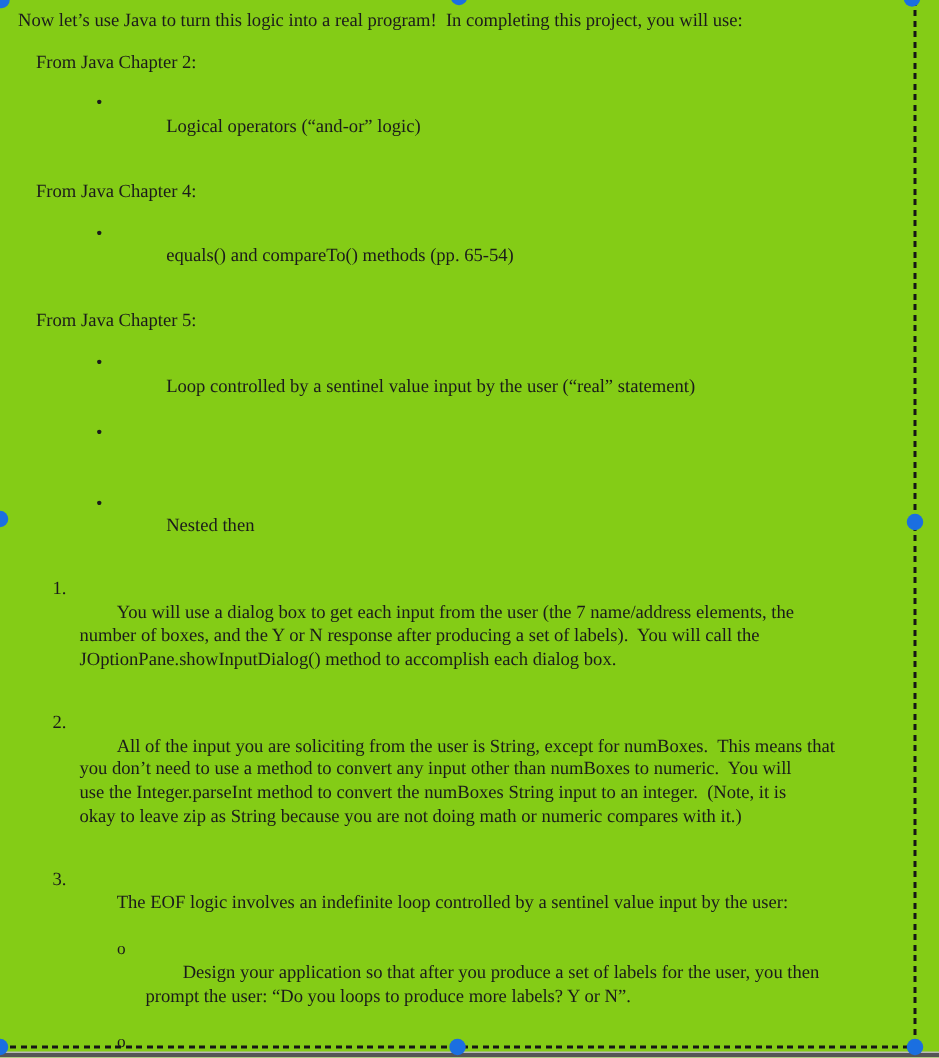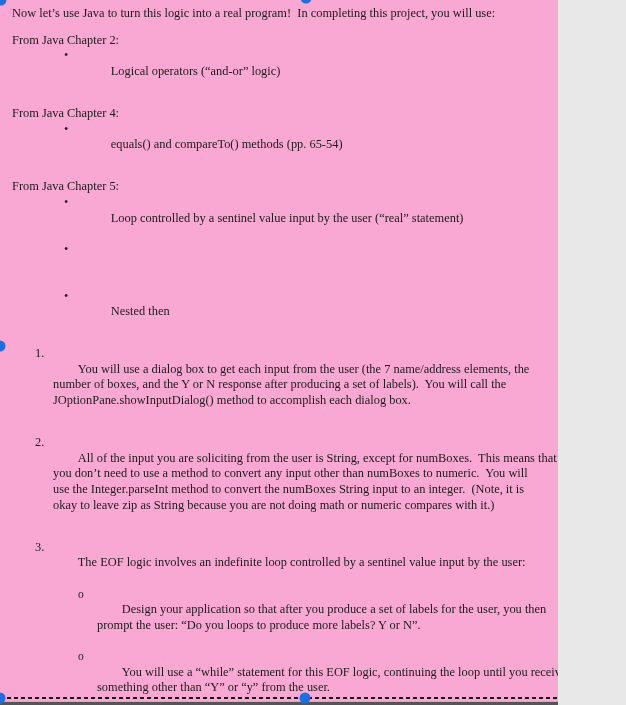--- a/index.html
+++ b/index.html
@@ -1,27 +1,27 @@
 <!DOCTYPE html>
 <html><head>
 <meta charset="utf-8">
 <style>
   html,body{margin:0;padding:0;background:#e8e8e8;}
   .canvas{
     position:relative;
-    width:558px;height:705px;
-    background:#f9a8d4;
+    width:626px;height:705px;
+    background:#84cc16;
     overflow:hidden;
     font-family:"Liberation Serif","DejaVu Serif",serif;
     font-size:12.4px;
     line-height:15.6px;
     color:#1b1b1b;
   }
   .content{position:absolute;left:0;top:6px;width:608px;}
-  .para{margin:0;padding-left:12px;white-space:pre-wrap;}
+  .para{margin:12px;padding-left:12px;white-space:pre-wrap;}
   .block{margin:0 0 11px 0;}
   
   .brow{position:relative;padding-left:86px;white-space:pre-wrap;}
   .brow .bmark{position:absolute;left:64px;top:0;}
   
   .tip{position:relative;padding-left:53px;white-space:pre-wrap;}
   .tip .num{position:absolute;left:35px;top:0;}
   
   .sub{position:relative;padding-left:97px;white-space:pre-wrap;}
   .sub .omark{position:absolute;left:78px;top:0;font-size:11.5px;}

